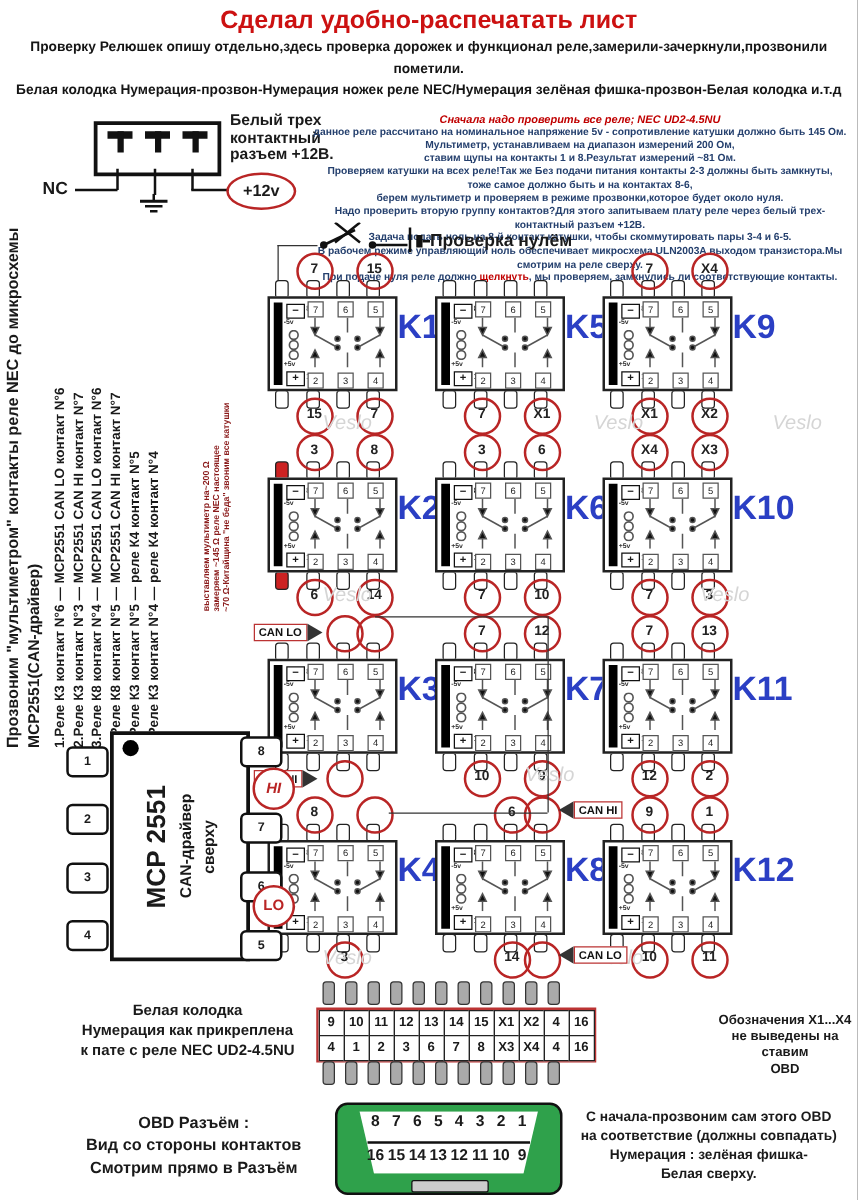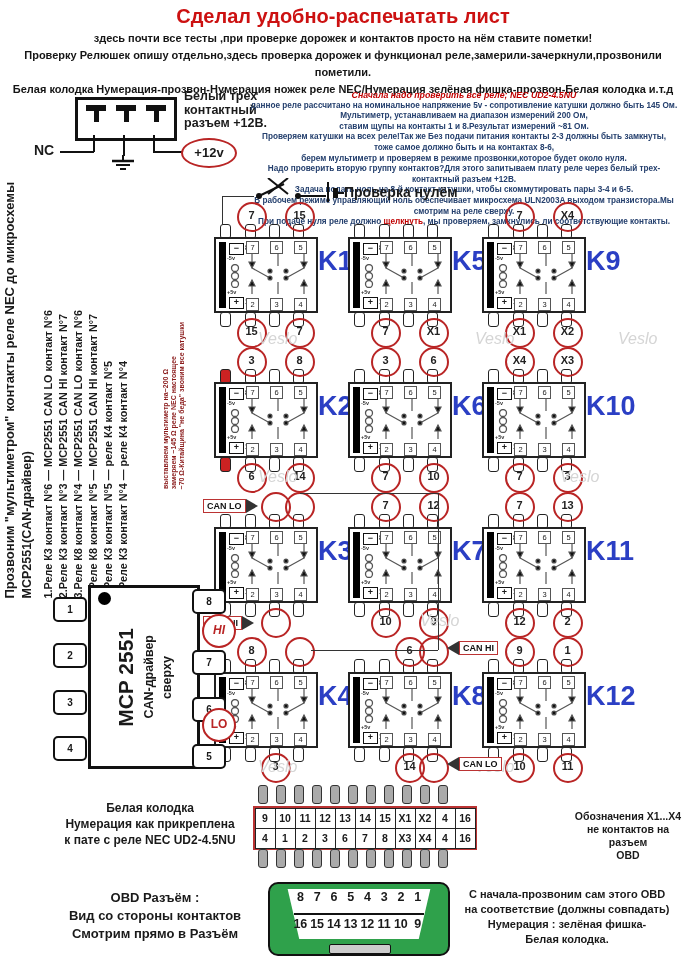--- a/index.html
+++ b/index.html
@@ -85,21 +85,20 @@
   .obdnote{left:450px;top:887px;width:234px;text-align:center;font-size:11px;font-weight:bold;line-height:15px;}
   .wm{position:absolute;color:#d5d5d5;font-size:16px;font-style:italic;z-index:0;}
 </style>
 </head>
 <body>
 
 <div id="page">
 
   <div class="abs hdr-title">Сделал удобно-распечатать лист</div>
   <div class="abs" style="left:0;top:30px;width:100%;" id="hdr-lines">
-      <div class="hdr-line">здесь почти все тесты ,при проверке дорожек и контактов просто на нём ставите пометки!</div>
       <div class="hdr-line">Проверку Релюшек опишу отдельно,здесь проверка дорожек и функционал реле,замерили-зачеркнули,прозвонили пометили.</div>
       <div class="hdr-line">Белая колодка Нумерация-прозвон-Нумерация ножек реле NEC/Нумерация зелёная фишка-прозвон-Белая колодка и.т.д</div>
     </div>
 
   <div class="abs cbox">
     <div class="cpin" style="left:8px;">
         <div class="stem"></div>
       </div>
     <div class="cpin" style="left:38px;">
         <div class="stem"></div>
@@ -933,21 +932,21 @@
       <div class="tstub abs" style="left: 384px; top: 849px;"></div>
       <div class="tstub abs" style="left: 402px; top: 785px;"></div>
       <div class="tstub abs" style="left: 402px; top: 849px;"></div>
       <div class="tstub abs" style="left: 420px; top: 785px;"></div>
       <div class="tstub abs" style="left: 420px; top: 849px;"></div>
       <div class="tstub abs" style="left: 438px; top: 785px;"></div>
       <div class="tstub abs" style="left: 438px; top: 849px;"></div>
     </div>
   <div class="abs wnote" id="wnote">
       <div>Обозначения X1...X4</div>
-      <div>не контактов на разъем</div>
+      <div>не выведены на ставим</div>
       <div>OBD</div>
     </div>
 
   <div class="abs obdcap" id="obdcap">
       <div>OBD Разъём :</div>
       <div>Вид со стороны контактов</div>
       <div>Смотрим прямо в Разъём</div>
     </div>
   <div class="abs obd">
     <div class="obd-in"></div>
@@ -971,21 +970,21 @@
         <span>11</span>
         <span>10</span>
         <span>9</span>
       </div>
     <div class="obd-tab"></div>
   </div>
   <div class="abs obdnote" id="obdnote">
       <div>С начала-прозвоним сам этого OBD</div>
       <div>на соответствие (должны совпадать)</div>
       <div>Нумерация : зелёная фишка-</div>
-      <div>Белая колодка.</div>
+      <div>Белая сверху.</div>
     </div>
 
   <div id="wms">
       <div class="wm" style="left: 258px; top: 330px;">Veslo</div>
       <div class="wm" style="left: 475px; top: 330px;">Veslo</div>
       <div class="wm" style="left: 618px; top: 330px;">Veslo</div>
       <div class="wm" style="left: 258px; top: 468px;">Veslo</div>
       <div class="wm" style="left: 560px; top: 468px;">Veslo</div>
       <div class="wm" style="left: 420px; top: 612px;">Veslo</div>
       <div class="wm" style="left: 258px; top: 758px;">Veslo</div>

